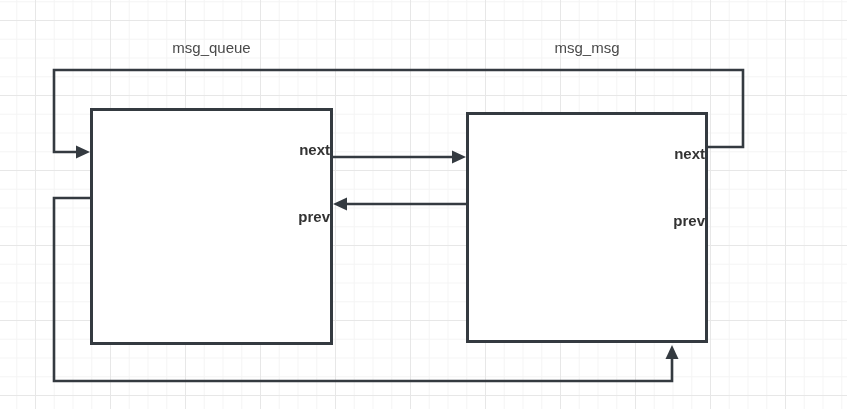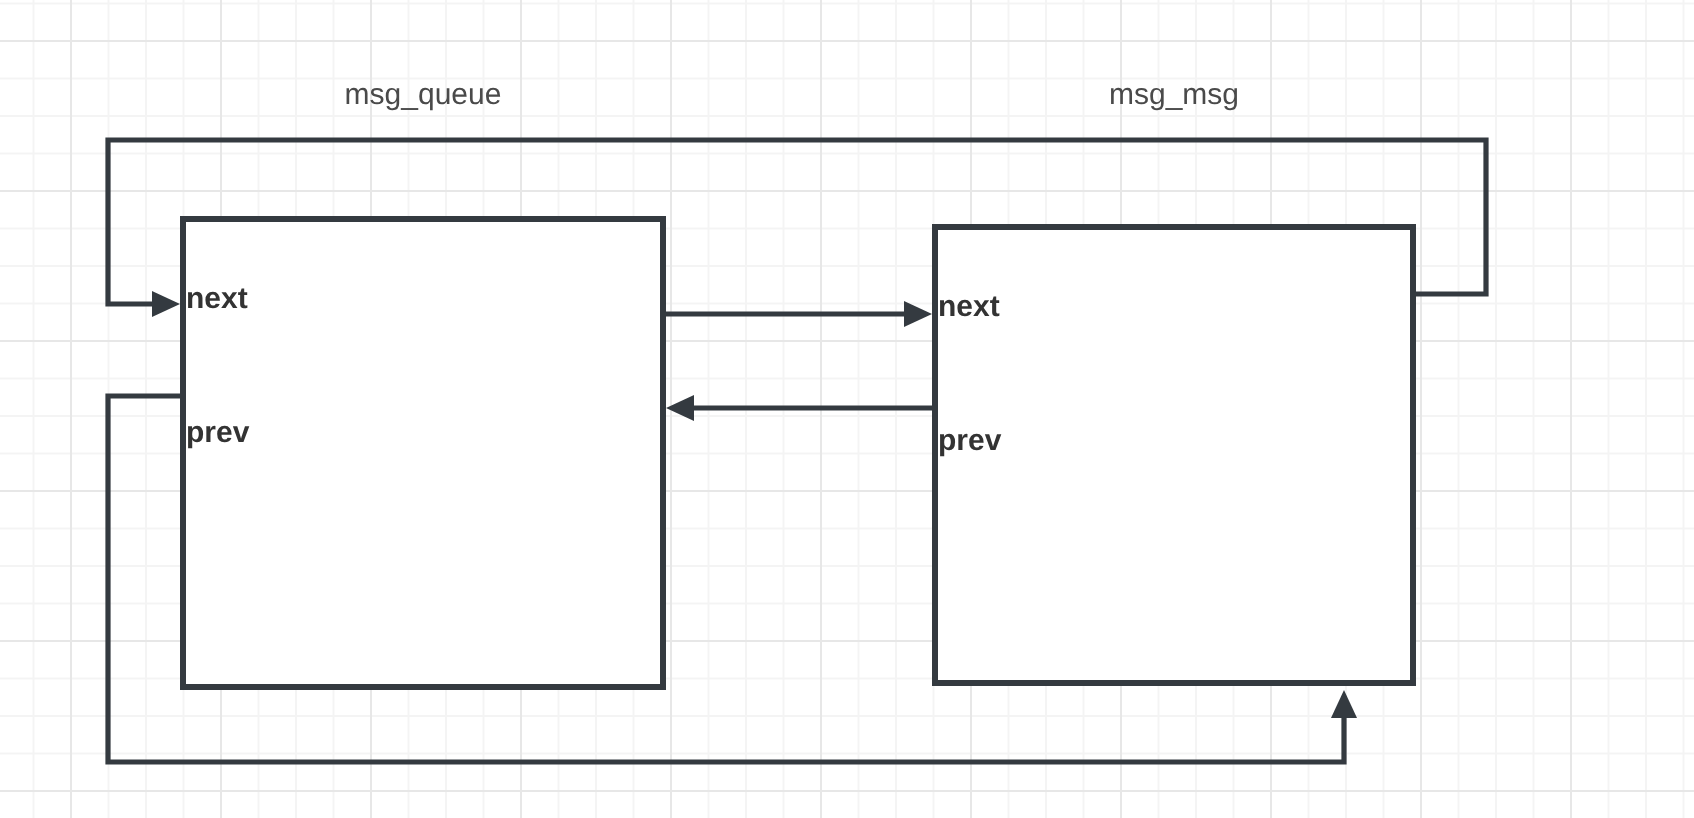--- a/index.html
+++ b/index.html
@@ -52,21 +52,21 @@
   .node-msg-msg {
     left: 466px;
     top: 112px;
     width: 242px;
     height: 231px;
   }
   .field {
     position: absolute;
     left: 0;
     width: 100%;
-    text-align: left;
+    text-align: right;
     font-size: 15px;
     font-weight: bold;
     color: #333333;
     line-height: 18px;
   }
   .field-next { top: 30px; }
   .field-prev { top: 97px; }
   .node-title {
     position: absolute;
     height: 18px;

